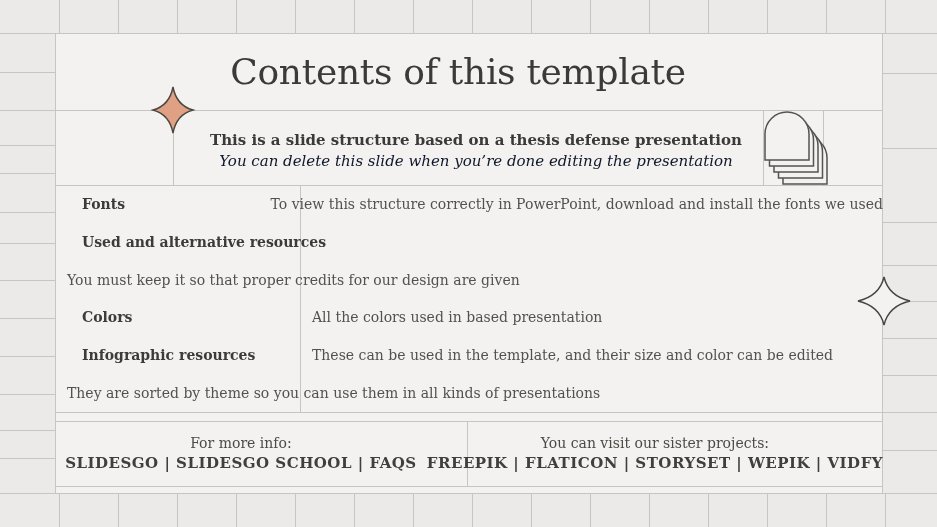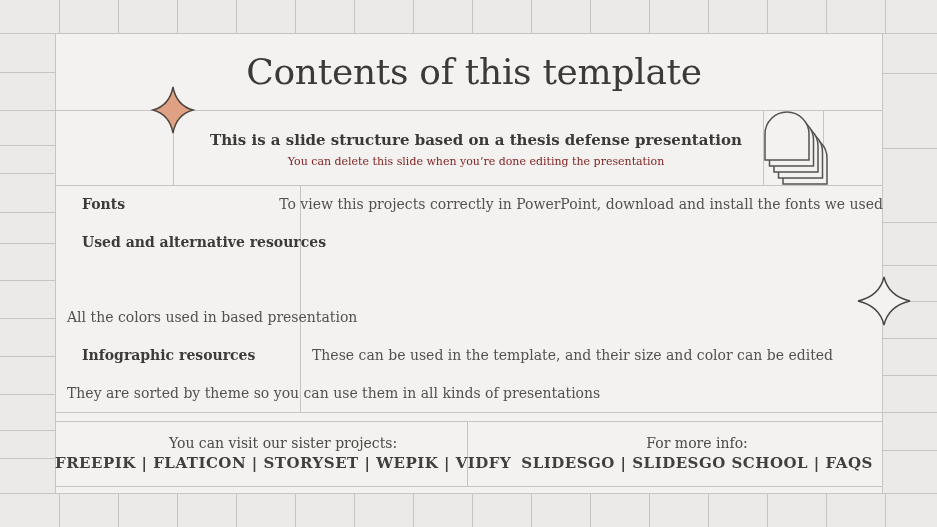--- a/index.html
+++ b/index.html
@@ -5,35 +5,35 @@
   html,body{margin:0;padding:0;}
   body{
     width:937px;height:527px;position:relative;overflow:hidden;
     background:#ebeae8;
     font-family:"DejaVu Serif","Liberation Serif",serif;
     color:#3e3d3a;
   }
   svg.bg{position:absolute;left:0;top:0;}
   .abs{position:absolute;}
   .title-band{
-    left:60px;top:33px;width:828px;height:77px;
+    left:44px;top:33px;width:828px;height:77px;
     display:flex;align-items:center;justify-content:center;
     box-sizing:border-box;
   }
   .title{
     font-size:36px;letter-spacing:-0.3px;color:#3b3a38;font-weight:500;
     white-space:nowrap;
   }
   .subtitle-band{
     left:173px;top:110px;width:590px;height:75px;
     display:flex;flex-direction:column;align-items:center;justify-content:center;
     padding-top:6px;box-sizing:border-box;text-align:center;padding-left:16px;
   }
   .subtitle-bold{font-size:15px;font-weight:bold;line-height:21px;color:#3b3a38;white-space:nowrap;}
-  .subtitle-reg{font-size:11px;line-height:21px;color:#7f1d1d;white-space:nowrap;}
+  .subtitle-reg{font-size:15px;line-height:21px;color:#0f172a;white-space:nowrap;font-style:italic;}
   .toc{
     left:55px;top:185px;width:828px;height:227px;
     display:flex;flex-direction:column;
   }
   .toc-row{flex:1;display:flex;align-items:center;}
   .toc-label{
     width:245px;box-sizing:border-box;padding-left:27px;
     font-weight:bold;font-size:14px;color:#3c3b38;white-space:nowrap;
   }
   .toc-desc{
@@ -154,41 +154,43 @@
 </div>
 
 <div class="abs subtitle-band">
   <div class="subtitle-bold">This is a slide structure based on a thesis defense presentation</div>
   <div class="subtitle-reg">You can delete this slide when you’re done editing the presentation</div>
 </div>
 
 <div class="abs toc">
   <div class="toc-row">
     <div class="toc-label">Fonts</div>
-    <div class="toc-desc">To view this projects correctly in PowerPoint, download and install the fonts we used</div>
+    <div class="toc-desc">To view this structure correctly in PowerPoint, download and install the fonts we used</div>
   </div>
   <div class="toc-row">
     <div class="toc-label">Used and alternative resources</div>
   </div>
   <div class="toc-row">
+    <div class="toc-desc">You must keep it so that proper credits for our design are given</div>
   </div>
   <div class="toc-row">
+    <div class="toc-label">Colors</div>
     <div class="toc-desc">All the colors used in based presentation</div>
   </div>
   <div class="toc-row">
     <div class="toc-label">Infographic resources</div>
     <div class="toc-desc">These can be used in the template, and their size and color can be edited</div>
   </div>
   <div class="toc-row">
     <div class="toc-desc">They are sorted by theme so you can use them in all kinds of presentations</div>
   </div>
 </div>
 
 <div class="abs footer">
+  <div class="footer-cell left">
+    <div class="footer-intro">For more info:</div>
+    <div class="footer-links">SLIDESGO | SLIDESGO SCHOOL | FAQS</div>
+  </div>
   <div class="footer-cell right">
     <div class="footer-intro">You can visit our sister projects:</div>
     <div class="footer-links">FREEPIK | FLATICON | STORYSET | WEPIK | VIDFY</div>
   </div>
-  <div class="footer-cell left">
-    <div class="footer-intro">For more info:</div>
-    <div class="footer-links">SLIDESGO | SLIDESGO SCHOOL | FAQS</div>
-  </div>
 </div>
 
 </body></html>

